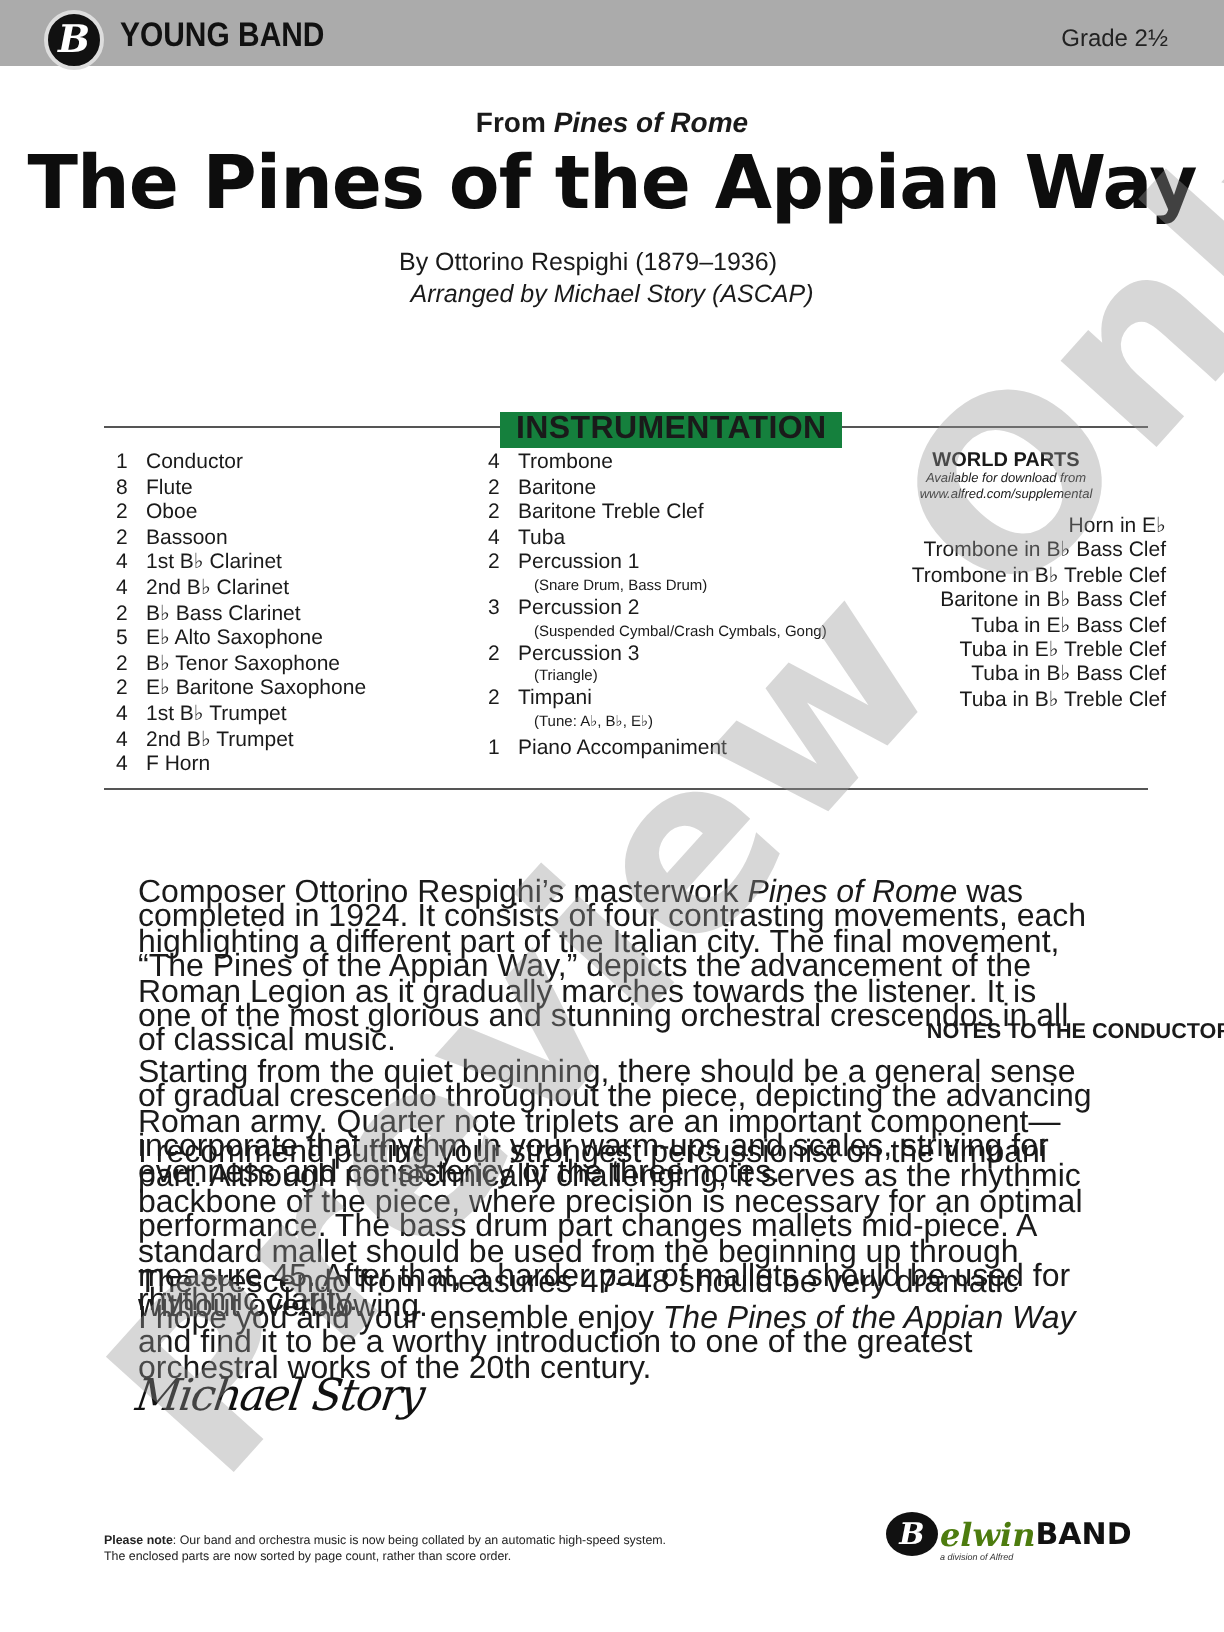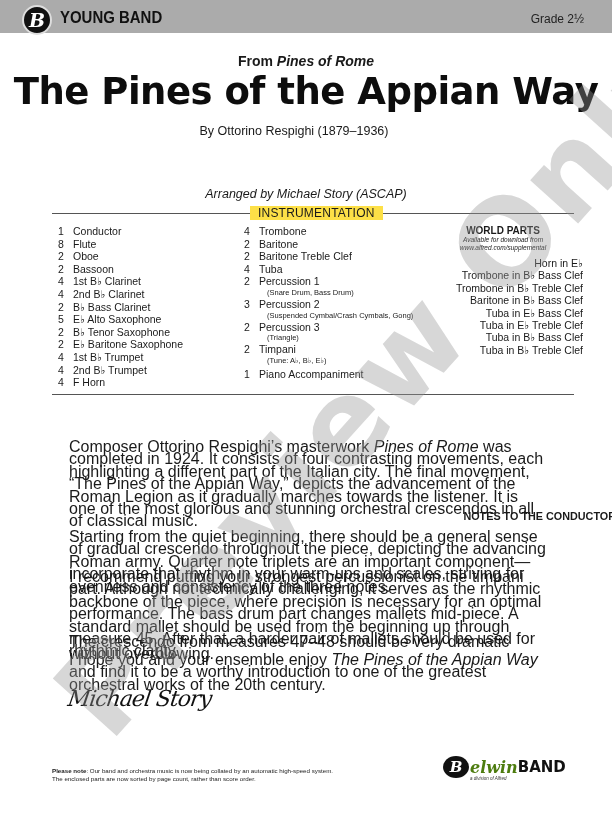--- a/index.html
+++ b/index.html
@@ -9,24 +9,24 @@
   .header-bar { position: absolute; left: 0; top: 0; width: 612px; height: 33px; background: #ababab; }
   .header-logo { position: absolute; left: 22px; top: 5px; width: 30px; height: 30px; border-radius: 50%; background: #111; border: 2px solid #ddd; display: flex; align-items: center; justify-content: center; }
   .header-logo span { color: #fff; font-family: "DejaVu Serif", serif; font-style: italic; font-weight: bold; font-size: 19px; line-height: 1; }
   .header-series { position: absolute; left: 60px; top: 8px; font-family: "Liberation Sans", sans-serif; font-weight: bold; font-size: 17px; letter-spacing: 0px; color: #111; transform: scaleX(0.88); transform-origin: left center; }
   .header-grade { position: absolute; right: 28px; top: 12px; font-size: 12px; color: #222; margin-left: 44px; }
 
   .from-line { position: absolute; left: 0; width: 612px; top: 53px; text-align: center; font-weight: bold; font-size: 14px; }
   .from-line i { font-style: italic; }
   .title { position: absolute; left: 0; width: 612px; top: 70px; text-align: center; font-family: "DejaVu Sans", sans-serif; font-weight: bold; font-size: 37px; letter-spacing: -0.5px; color: #0d0d0d; }
   .composer { position: absolute; left: 0; width: 588px; top: 124px; text-align: center; font-size: 12.5px; }
-  .arranger { position: absolute; left: 0; width: 612px; top: 140px; text-align: center; font-size: 12.5px; font-style: italic; margin-top: 47px; }
+  .arranger { position: absolute; left: 0; width: 612px; top: 140px; text-align: center; font-size: 12.5px; font-style: italic; }
 
   .instr-rule-top { position: absolute; left: 52px; width: 522px; top: 213px; height: 1px; background: #555; }
-  .instr-heading { position: absolute; left: 250px; top: 206px; padding: 0 8px; background: #fde047; font-weight: normal; font-size: 12px; letter-spacing: 0.2px; }
+  .instr-heading { position: absolute; left: 250px; top: 206px; padding: 0 8px; background: #15803d; font-weight: bold; font-size: 16px; letter-spacing: 0.2px; }
   .instr-rule-bottom { position: absolute; left: 52px; width: 522px; top: 394px; height: 1px; background: #555; }
 
   .instr-col { position: absolute; top: 225px; font-size: 10.5px; line-height: 12.6px; }
   .instr-col.c1 { left: 58px; }
   .instr-col.c2 { left: 244px; }
   .instr-row { display: flex; }
   .instr-qty { width: 14px; }
   .instr-name { padding-left: 1px; }
   .instr-sub { font-size: 7.5px; line-height: 10px; padding-left: 23px; }
 

